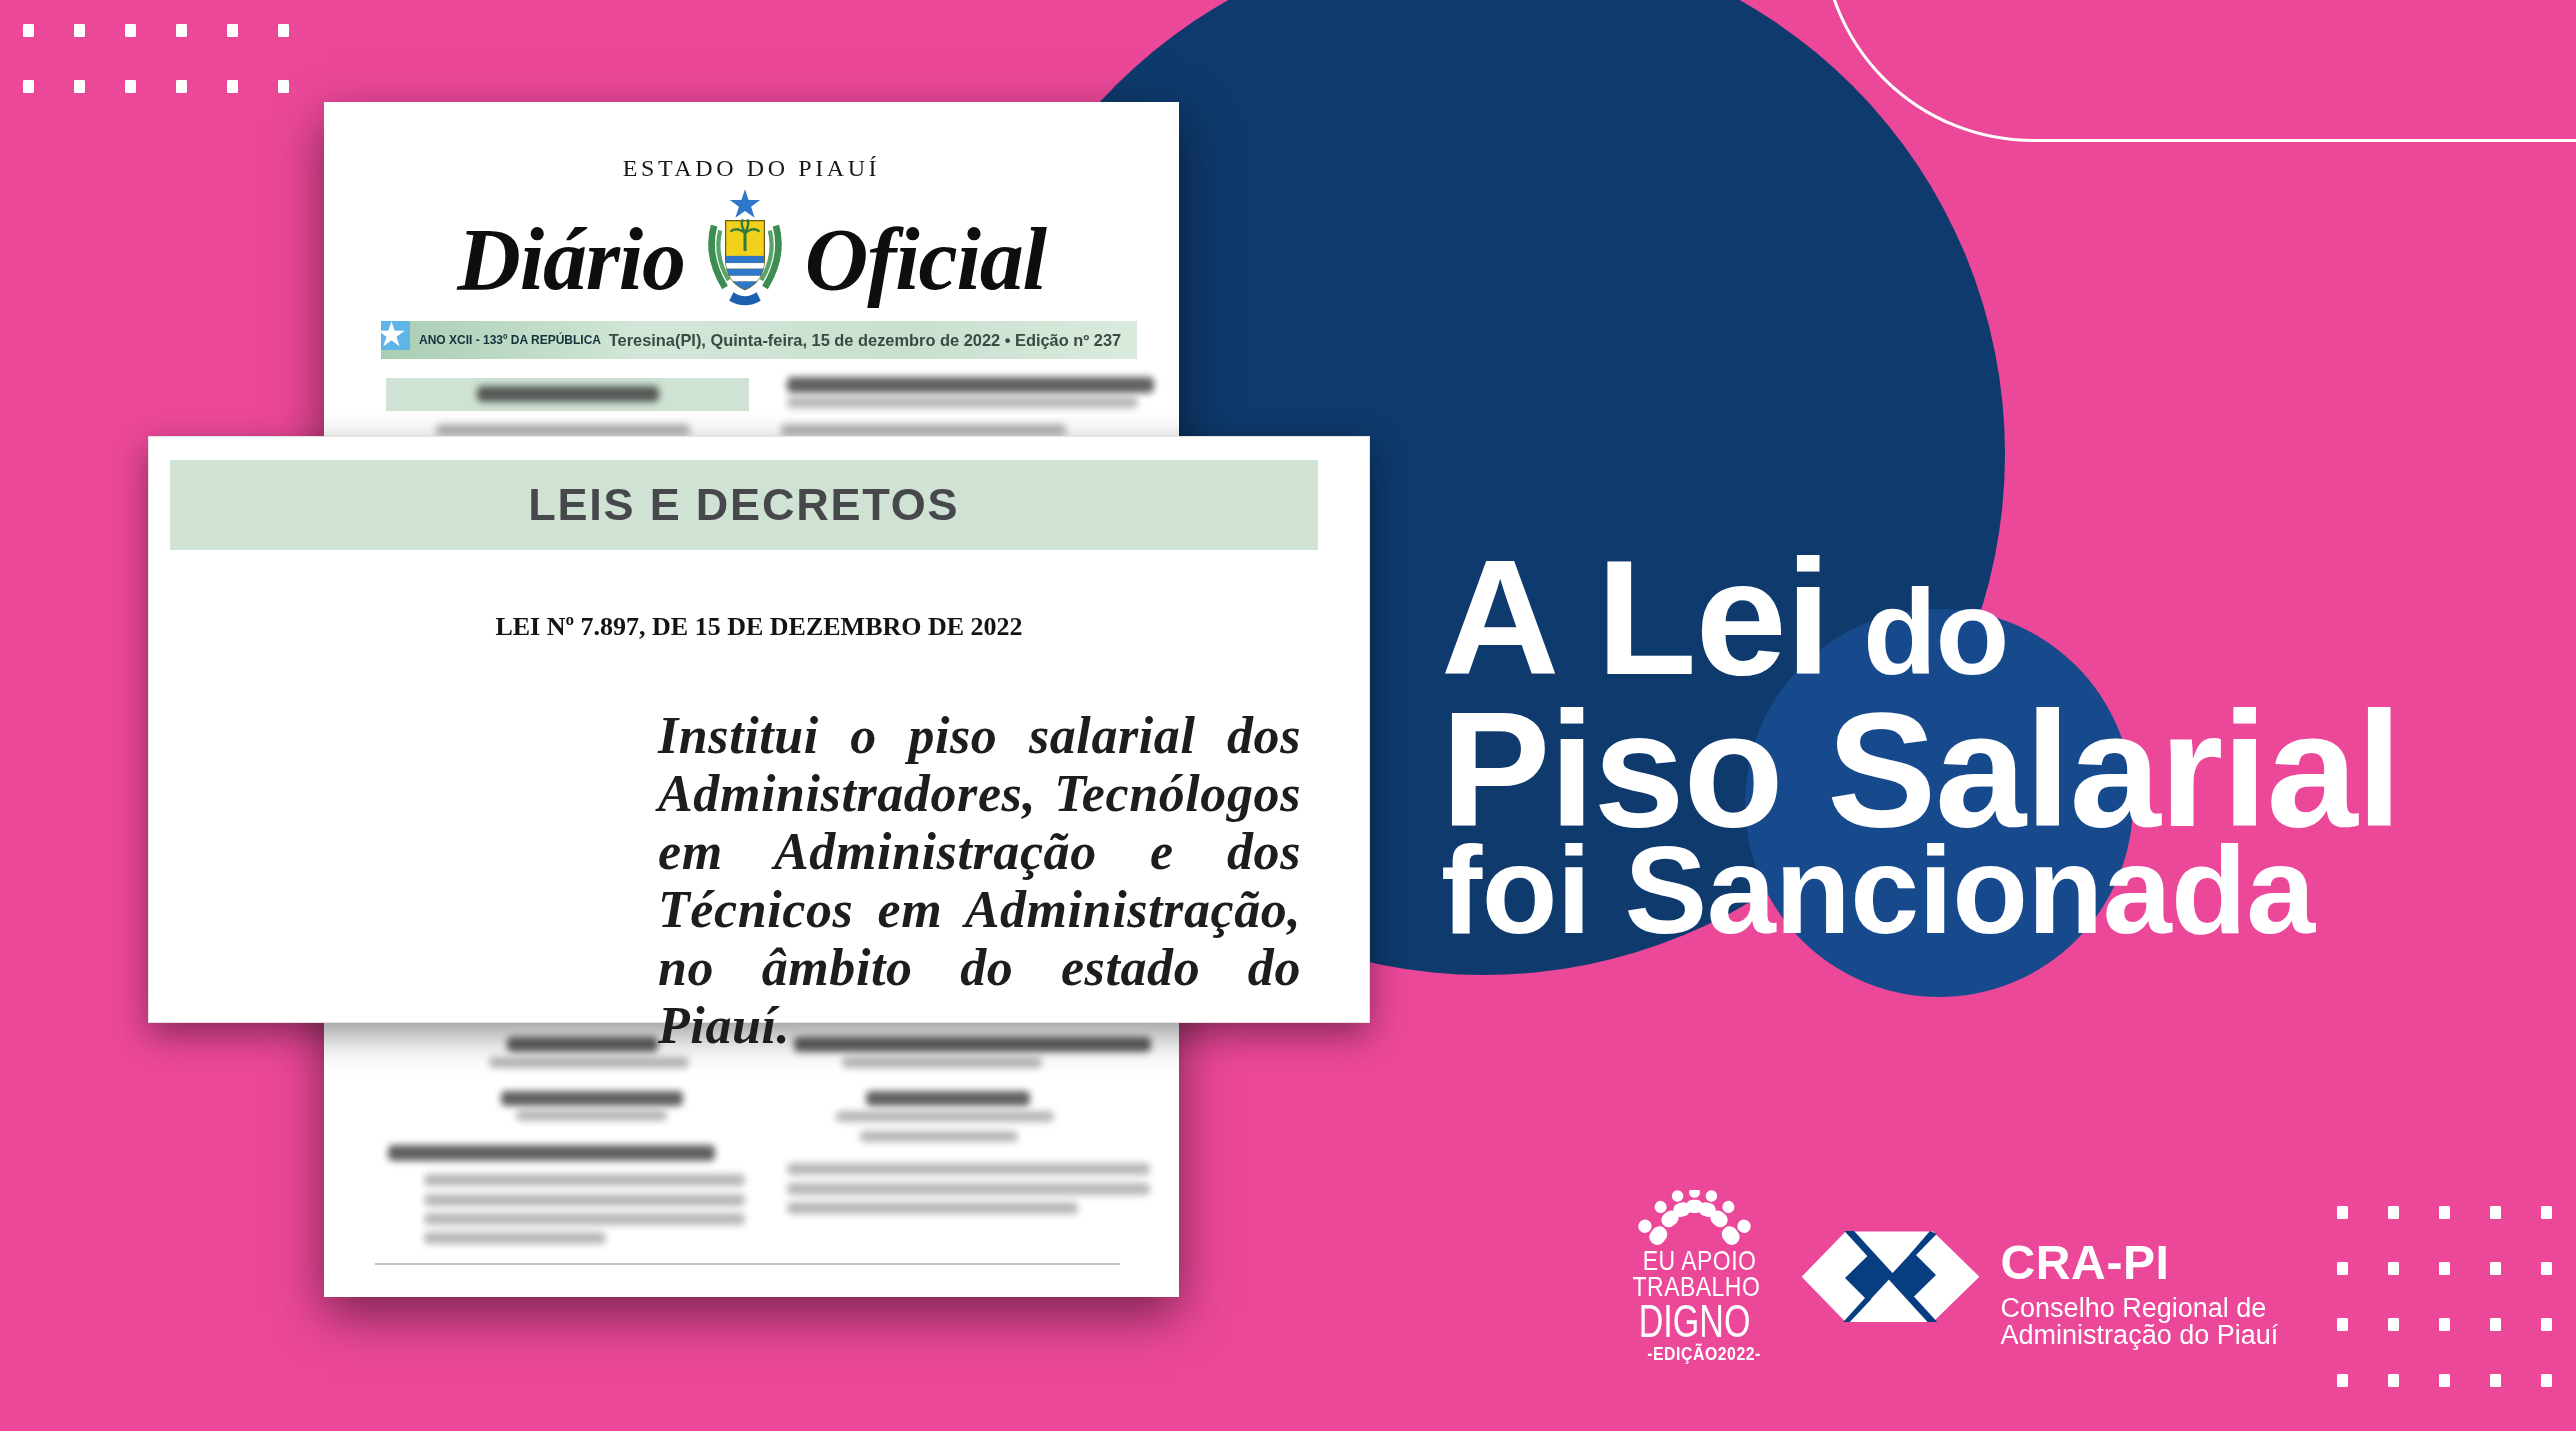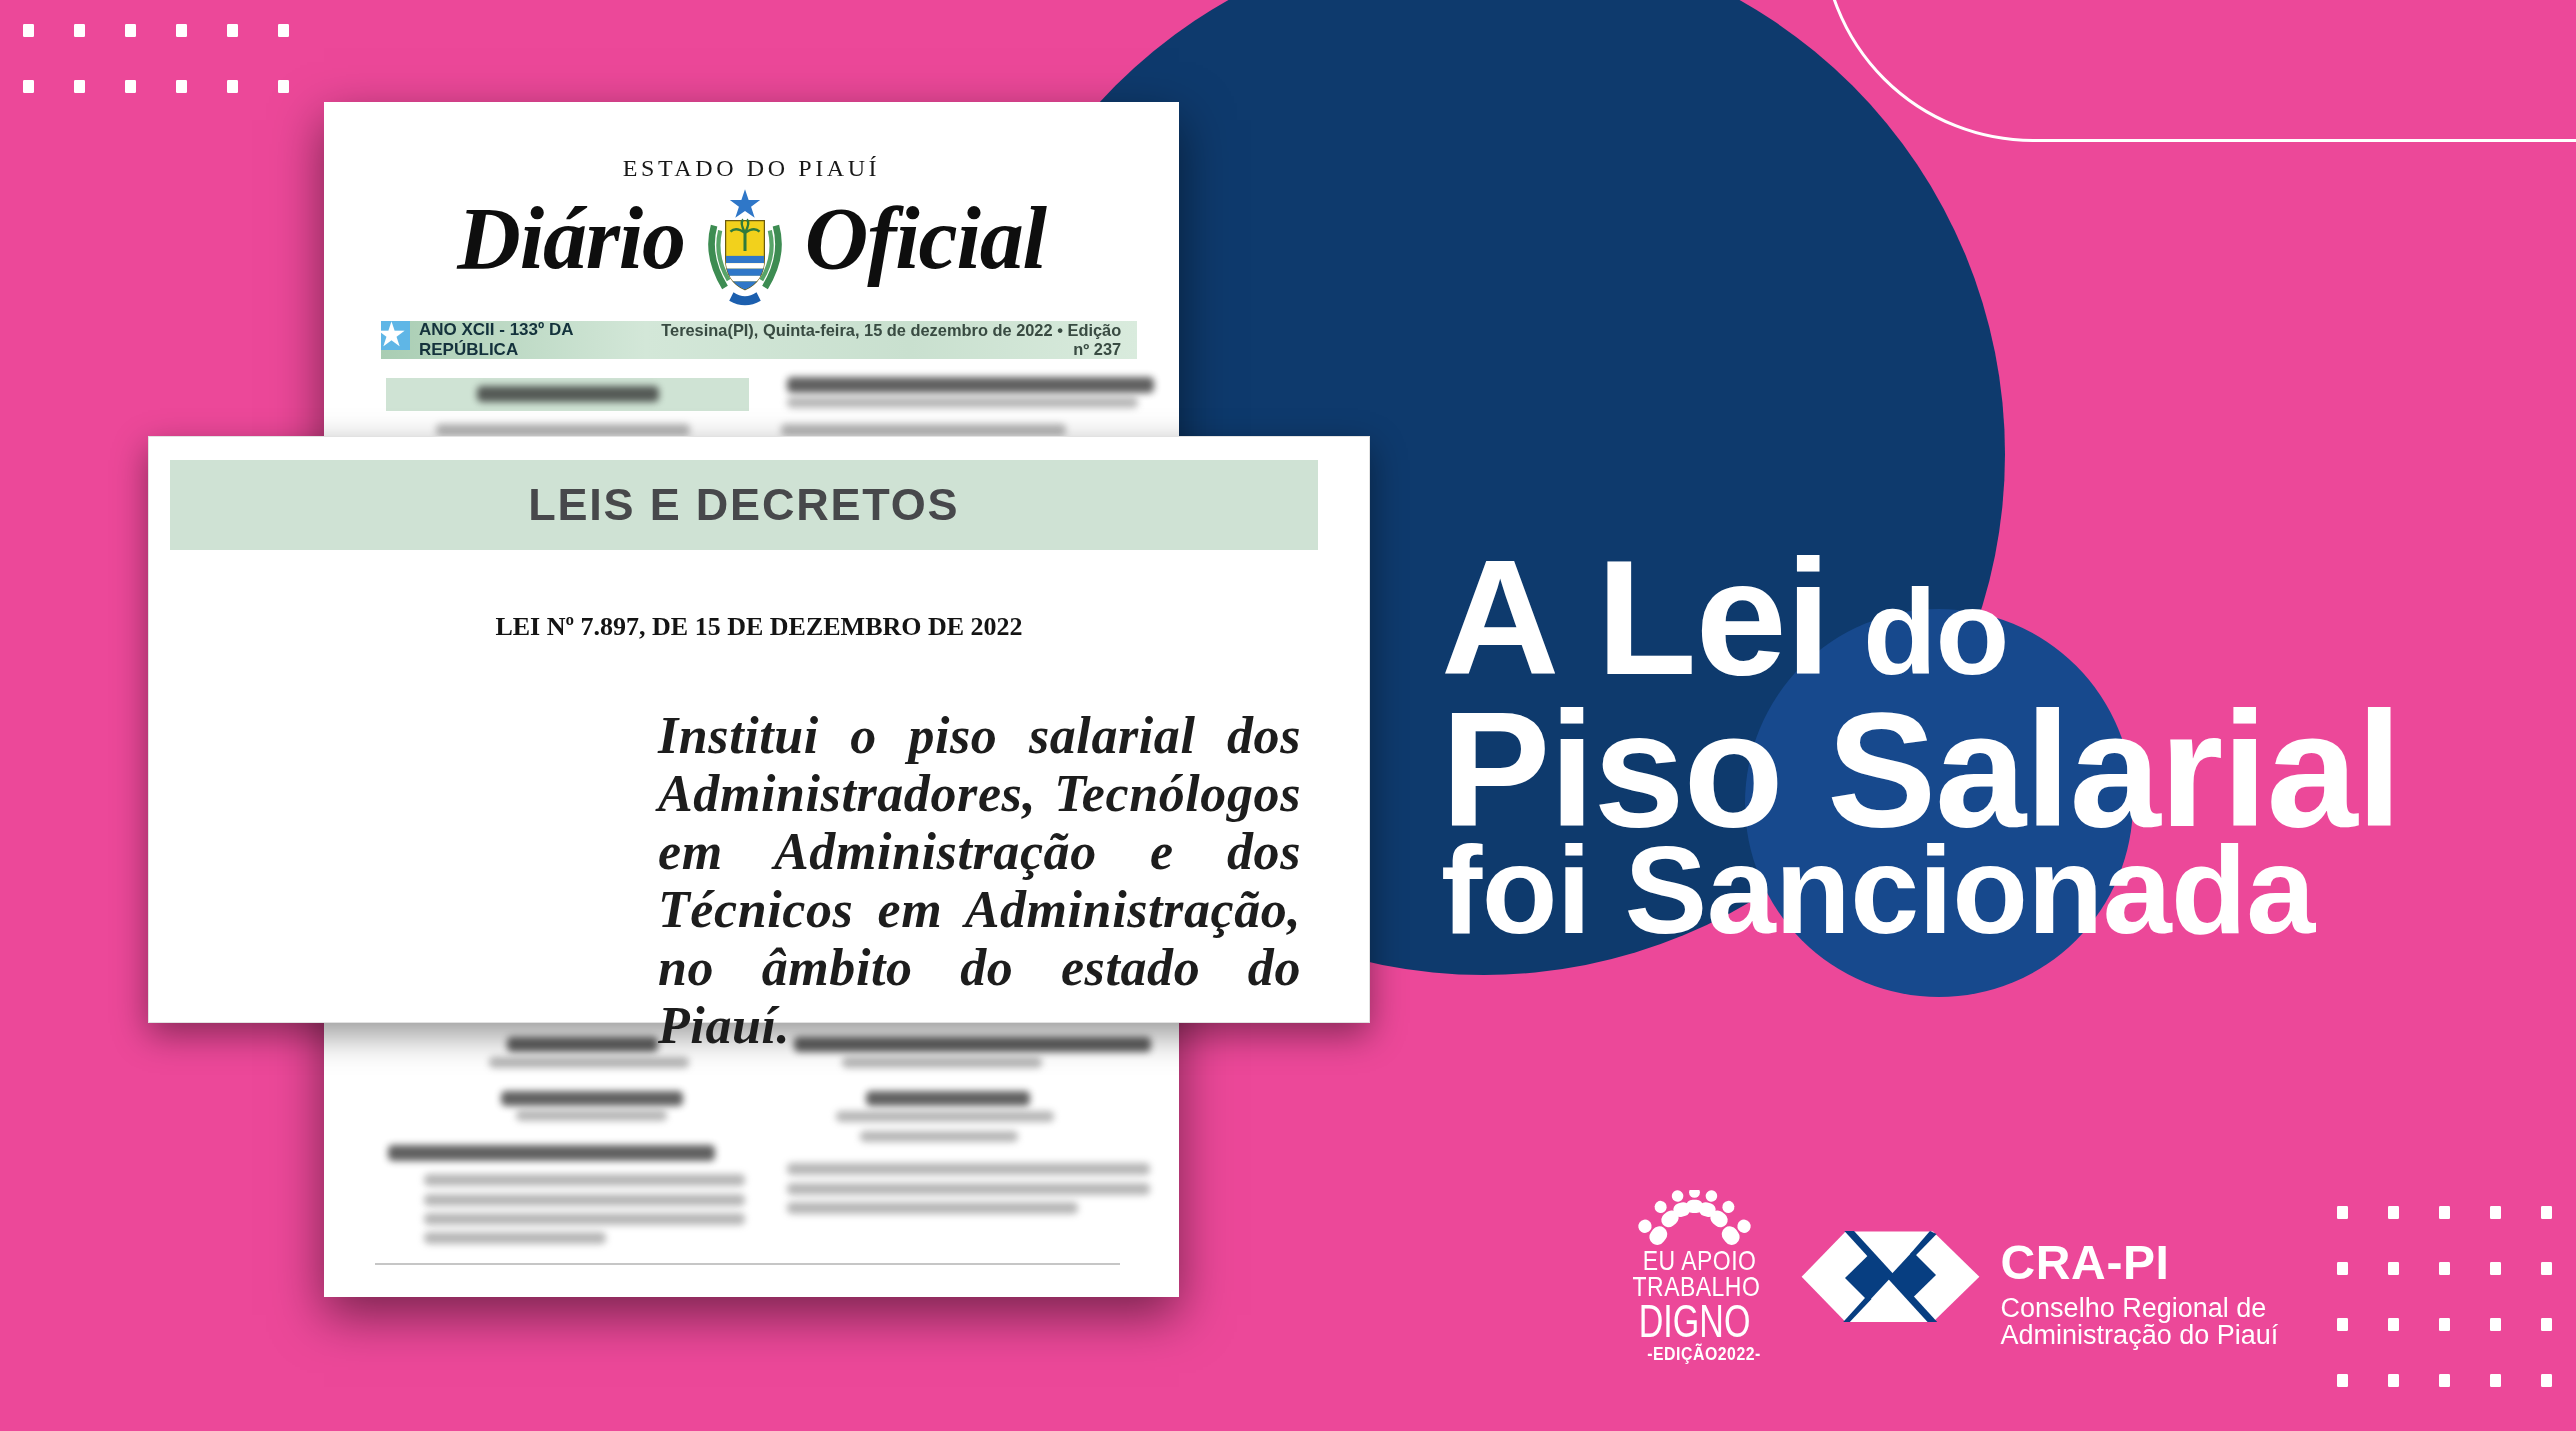--- a/index.html
+++ b/index.html
@@ -17,30 +17,30 @@
   .dots{position:absolute;display:grid;}
   .dots i{display:block;width:11px;height:13.3px;background:#ffffff;border-radius:1.2px;}
   .dots.tl{left:23px;top:24px;grid-template-columns:repeat(6,51px);grid-auto-rows:56px;}
   .dots.br{left:2337px;top:1206px;grid-template-columns:repeat(5,51px);grid-auto-rows:56px;}
 
   
   .doc{position:absolute;left:324px;top:102px;width:855px;height:1195px;background:#ffffff;
        box-shadow:0 18px 48px rgba(0,0,0,.5);filter:blur(0.6px);}
   .doc .kicker{position:absolute;left:0;right:0;top:53px;text-align:center;
        font-family:"Liberation Serif",serif;font-size:24px;letter-spacing:3.6px;color:#181818;}
-  .doc .masthead{position:absolute;left:0;right:0;top:86px;display:flex;align-items:flex-start;
+  .doc .masthead{position:absolute;left:0;right:0;top:86px;display:flex;align-items:flex-end;
        justify-content:center;gap:18px;}
   .doc .mast{font-family:"Liberation Serif",serif;font-style:italic;font-weight:700;
        font-size:88px;color:#0e0e0e;letter-spacing:-1.2px;}
   .doc .folio{position:absolute;left:57px;top:219px;width:756px;height:38px;
        background:linear-gradient(90deg,#a9cdb3 0%,#d3e7d8 35%,#c9e0cf 70%,#d9ebdd 100%);
        display:flex;align-items:center;}
   .doc .star-sq{position:absolute;left:0;top:0;width:29px;height:29px;background:#5fb6e6;}
   .doc .star-sq span{position:absolute;left:-4.8px;top:-7.3px;font-size:34px;color:#ffffff;}
-  .doc .folio-left{margin-left:38px;font-size:17px;font-weight:700;color:#14323c;}
+  .doc .folio-left{margin-left:38px;font-size:12px;font-weight:700;color:#14323c;}
   .doc .folio-right{margin-left:auto;margin-right:15.8px;font-size:16.4px;font-weight:700;color:#394b42;text-align:right;}
 
   .bb,.bbd,.gb{position:absolute;border-radius:4.8px;}
   .bb{background:#6f6f6f;opacity:.5;filter:blur(3.6px);}
   .bbd{background:#2c2c2c;opacity:.75;filter:blur(3.6px);}
   .gb{background:#cfe3d4;border-radius:0;}
   .divider{position:absolute;background:#c6c6c6;}
 
   
   .card{position:absolute;left:148px;top:436px;width:1220px;height:585px;background:#ffffff;

